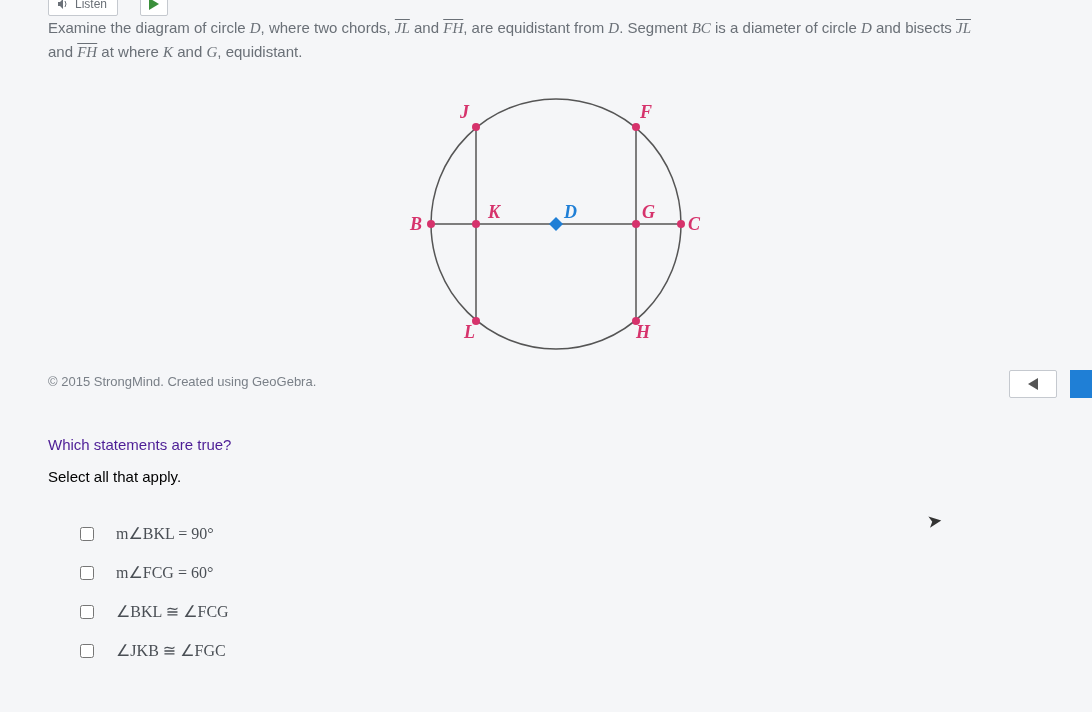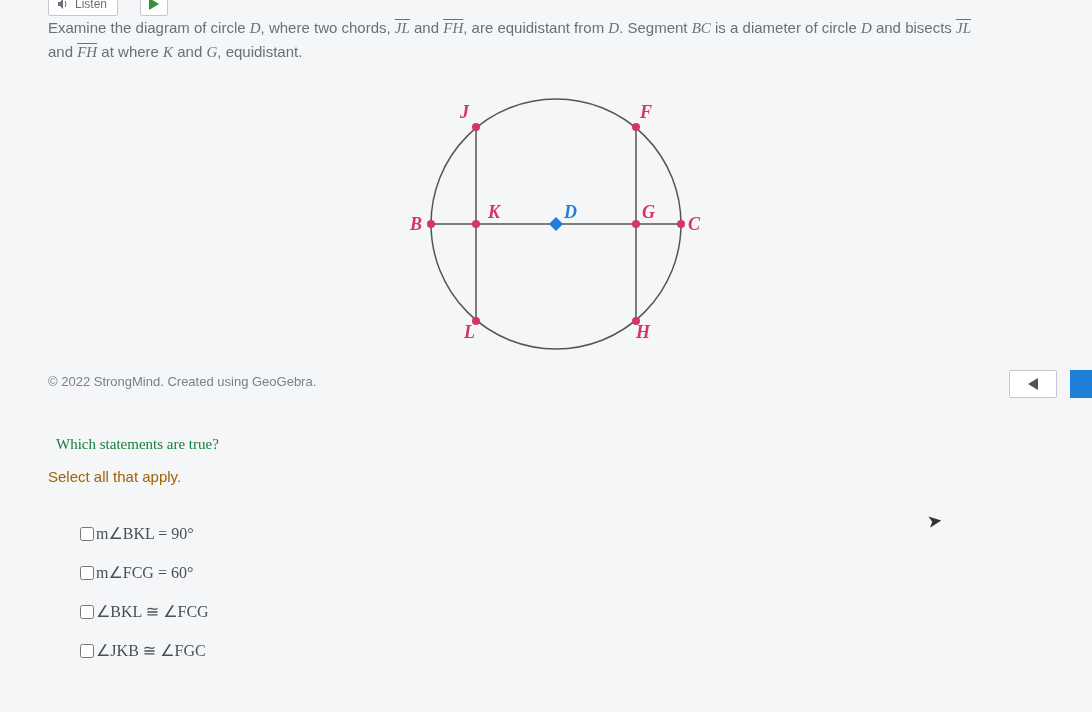--- a/index.html
+++ b/index.html
@@ -61,44 +61,43 @@
   .copyright {
     position: absolute;
     top: 374px;
     left: 48px;
     font-size: 13px;
     color: #7a8088;
   }
   .question {
     position: absolute;
     top: 436px;
-    left: 56px;
+    left: 48px;
     font-size: 15px;
-    color: #15803d;
-    font-family: Liberation Serif, serif;
+    color: #4c1d95;
   }
   .instr {
     position: absolute;
     top: 468px;
     left: 48px;
     font-size: 15px;
-    color: #a16207;
+    color: #000000;
   }
   .options {
     position: absolute;
     top: 524px;
     left: 80px;
     display: flex;
     flex-direction: column;
     gap: 20px;
   }
   .option {
     display: flex;
     align-items: center;
-    gap: 2px;
+    gap: 22px;
     font-size: 16px;
   }
   .option input[type="checkbox"]{
     width: 14px;
     height: 14px;
     accent-color: #888;
   }
   .math {
     font-family: "Times New Roman", serif;
     font-style: normal;
@@ -190,21 +189,21 @@
     <text x="14" y="146" class="label-pt">B</text>
     <text x="92" y="134" class="label-pt">K</text>
     <text x="168" y="134" class="label-pt label-ptD">D</text>
     <text x="246" y="134" class="label-pt">G</text>
     <text x="292" y="146" class="label-pt">C</text>
     <text x="68" y="254" class="label-pt">L</text>
     <text x="240" y="254" class="label-pt">H</text>
   </svg>
 </div>
 
-<div class="copyright">© 2022 StrongMind. Created using GeoGebra.</div>
+<div class="copyright">© 2015 StrongMind. Created using GeoGebra.</div>
 <div class="question">Which statements are true?</div>
 <div class="instr">Select all that apply.</div>
 
 <div class="options">
   <label class="option">
     <input type="checkbox" style="">
     <span class="math">m∠BKL = 90°</span>
   </label>
   <label class="option">
     <input type="checkbox" style="">

